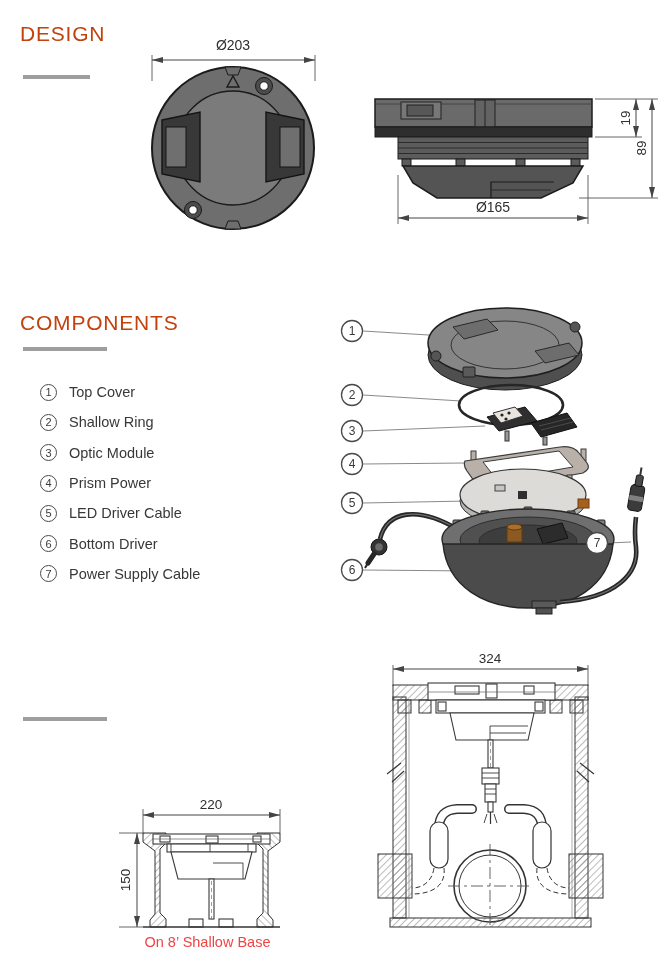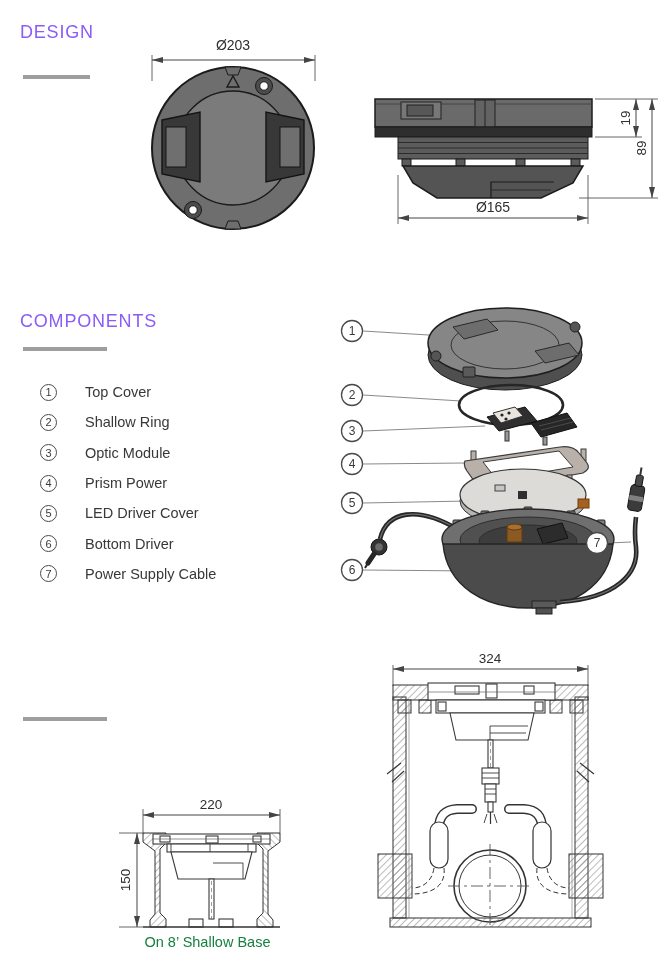--- a/index.html
+++ b/index.html
@@ -1,27 +1,27 @@
 <!DOCTYPE html>
 <html><head>
 <meta charset="utf-8">
 <style>
   html,body{margin:0;padding:0;background:#fff;}
   .page{position:relative;width:667px;height:969px;background:#ffffff;overflow:hidden;
         font-family:"Liberation Sans","DejaVu Sans",sans-serif;color:#3a3a3a;}
-  .heading{position:absolute;margin:0;font-size:18px;font-weight:400;letter-spacing:.8px;color:#8b5cf6;}
+  .heading{position:absolute;margin:0;font-size:21px;font-weight:400;letter-spacing:.8px;color:#c2410c;}
   .rule{position:absolute;height:3.5px;background:#9e9e9e;}
   .abs{position:absolute;}
   .parts-list{position:absolute;left:40px;top:377px;}
   .part-row{display:flex;align-items:center;height:30.3px;}
   .badge{width:17px;height:17px;border:1.2px solid #4a4a4a;border-radius:50%;
          display:inline-flex;align-items:center;justify-content:center;
          font-size:11px;color:#3a3a3a;flex:0 0 auto;box-sizing:border-box;}
-  .part-label{margin-left:28px;font-size:14.5px;color:#383838;}
-  .caption{position:absolute;font-size:14.5px;color:#15803d;text-align:center;}
+  .part-label{margin-left:12px;font-size:14.5px;color:#383838;}
+  .caption{position:absolute;font-size:14.5px;color:#ef4444;text-align:center;}
   
   .dim{stroke:#444;stroke-width:1;fill:none;}
   .ext{stroke:#555;stroke-width:.9;fill:none;}
   .arr{fill:#444;stroke:none;}
   .dimtxt{font-family:"Liberation Sans","DejaVu Sans",sans-serif;font-size:13.5px;fill:#2f2f2f;}
   .bigdim{font-size:14px;}
   .leader{stroke:#8a8a8a;stroke-width:1.1;fill:none;}
   .co-c{fill:#fff;stroke:#4a4a4a;stroke-width:1.3;}
   .co-n{font-family:"Liberation Sans","DejaVu Sans",sans-serif;font-size:12px;fill:#3a3a3a;text-anchor:middle;}
   .la{fill:#fff;stroke:#3a3a3a;stroke-width:1.1;}
@@ -120,21 +120,21 @@
     <div class="part-row">
       <span class="badge">3</span>
       <span class="part-label">Optic Module</span>
     </div>
     <div class="part-row">
       <span class="badge">4</span>
       <span class="part-label">Prism Power</span>
     </div>
     <div class="part-row">
       <span class="badge">5</span>
-      <span class="part-label">LED Driver Cover</span>
+      <span class="part-label">LED Driver Cable</span>
     </div>
     <div class="part-row">
       <span class="badge">6</span>
       <span class="part-label">Bottom Driver</span>
     </div>
     <div class="part-row">
       <span class="badge">7</span>
       <span class="part-label">Power Supply Cable</span>
     </div>
   </div>

